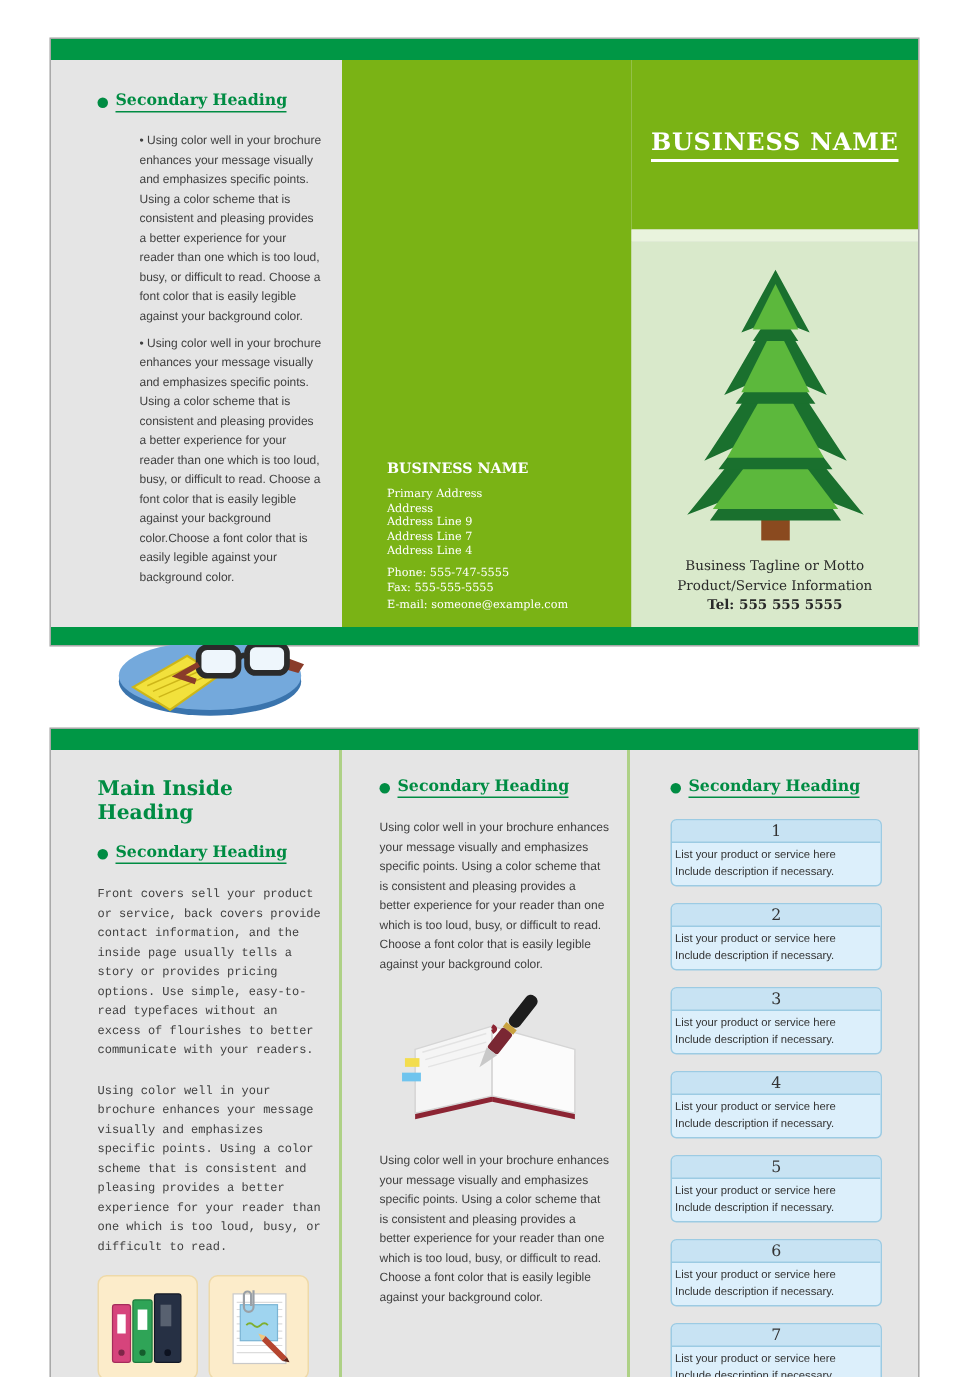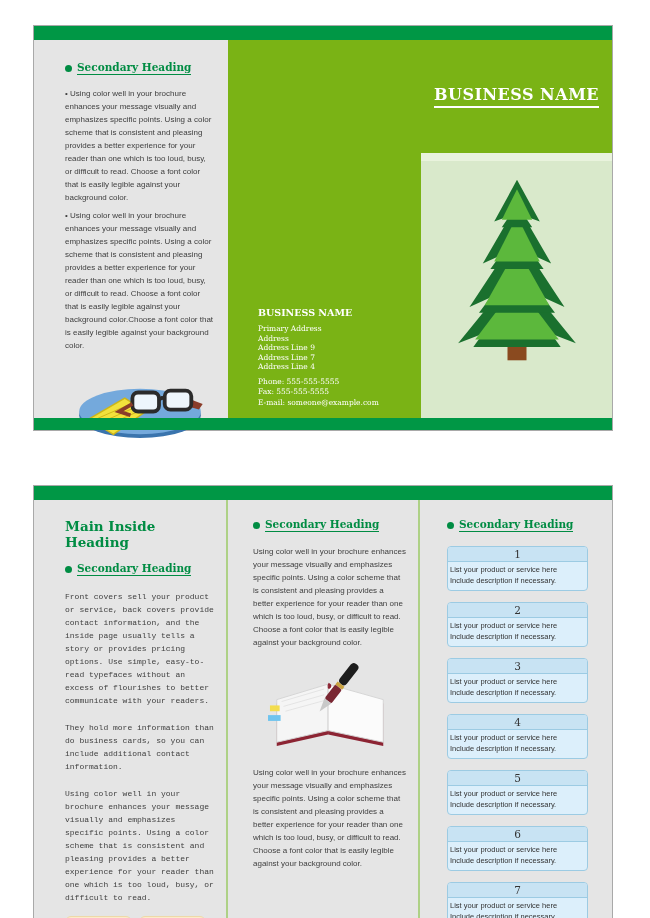--- a/index.html
+++ b/index.html
@@ -22,21 +22,21 @@
   .sec-head { display:flex; align-items:center; gap:5px; }
   .sec-bullet { width:7px; height:7px; border-radius:50%; background:#008c43; flex:0 0 auto; }
   .sec-label {
     font-family:"DejaVu Serif", serif; font-weight:bold; font-size:10.5px;
     color:#008c43; border-bottom:1.5px solid #008c43; padding-bottom:1px;
   }
   .para { font-size:8px; line-height:13px; color:#404040; margin:0; }
 
   
   .o-left { width:194px; box-sizing:border-box; padding:21px 13px 0 31px; display:flex; flex-direction:column; }
-  .o-left .para { margin-top:12px; }
+  .o-left .para { margin-top:12px;margin-left:28px; }
   .o-left .para + .para { margin-top:5px; }
   .glasses-wrap { margin-top:12px; text-align:center; }
 
   .o-mid {
     width:193px; box-sizing:border-box; background:#7ab315;
     display:flex; flex-direction:column; justify-content:flex-end;
     padding:0 10px 10px 30px;
   }
   .contact-name { font-family:"DejaVu Serif", serif; font-weight:bold; font-size:9.5px; color:#ffffff; margin-bottom:6px; }
   .contact-line { font-family:"DejaVu Serif", serif; font-size:7.5px; line-height:9.5px; color:#ffffff; }
@@ -113,21 +113,21 @@
     </div>
 
     <div class="o-mid">
       <div class="contact-name">BUSINESS NAME</div>
       <div class="contact-line">Primary Address</div>
       <div class="contact-line">Address</div>
       <div class="contact-line">Address Line 9</div>
       <div class="contact-line">Address Line 7</div>
       <div class="contact-line">Address Line 4</div>
       <div class="contact-group2">
-        <div class="contact-line">Phone: 555-555-5555</div>
+        <div class="contact-line">Phone: 555-747-5555</div>
         <div class="contact-line">Fax: 555-555-5555</div>
         <div class="contact-line">E-mail: someone@example.com</div>
       </div>
     </div>
 
     <div class="o-right">
       <div class="o-right-head">
         <span class="biz-name-large">BUSINESS NAME</span>
       </div>
       <div class="o-right-stripe"></div>
@@ -138,39 +138,43 @@
             <path d="M80 100 L142 176 L116 166 L126 180 L34 180 L44 166 L18 176 Z" fill="#1a702e"></path>
             <path d="M80 114 L124 172 L36 172 Z" fill="#5cb83c"></path>
             <path d="M80 62 L130 138 L108 128 L120 144 L40 144 L52 128 L30 138 Z" fill="#1a702e"></path>
             <path d="M80 76 L114 136 L46 136 Z" fill="#5cb83c"></path>
             <path d="M80 30 L116 92 L98 84 L108 98 L52 98 L62 84 L44 92 Z" fill="#1a702e"></path>
             <path d="M80 42 L104 90 L56 90 Z" fill="#5cb83c"></path>
             <path d="M80 4 L104 48 L88 42 L96 54 L64 54 L72 42 L56 48 Z" fill="#1a702e"></path>
             <path d="M80 14 L96 46 L64 46 Z" fill="#5cb83c"></path>
           </svg>
         </div>
+        <div class="tagline-block">
+          <div class="tag-line">Business Tagline or Motto</div>
+          <div class="tag-line">Product/Service Information</div>
+          <div class="tag-line tag-tel">Tel: 555 555 5555</div>
+        </div>
       </div>
     </div>
 
   </div>
   <div class="bar-bottom"></div>
 </div>
 
 <div class="page" id="page-inside">
   <div class="bar-top"></div>
   <div class="page-row">
 
     <div class="i-left">
       <h2 class="main-heading">Main Inside Heading</h2>
       <div class="sec-head">
         <span class="sec-bullet"></span>
         <span class="sec-label">Secondary Heading</span>
       </div>
       <p class="para">Front covers sell your product or service, back covers provide contact information, and the inside page usually tells a story or provides pricing options. Use simple, easy-to-read typefaces without an excess of flourishes to better communicate with your readers.</p>
-      <p class="para">They hold more information than do business cards, so you can include additional contact information.</p>
       <p class="para">Using color well in your brochure enhances your message visually and emphasizes specific points. Using a color scheme that is consistent and pleasing provides a better experience for your reader than one which is too loud, busy, or difficult to read.</p>
       <div class="tiles">
         <div class="tile">
           <svg width="56" height="58" viewBox="0 0 70 70">
             <rect x="5" y="16" width="15" height="48" rx="2" fill="#d6447c" stroke="#a52c5c" stroke-width="1"></rect>
             <rect x="9" y="24" width="7" height="16" fill="#ffffff"></rect>
             <circle cx="12.5" cy="56" r="2.6" fill="#7e2648"></circle>
             <rect x="22" y="12" width="16" height="52" rx="2" fill="#2fa457" stroke="#1d7a3c" stroke-width="1"></rect>
             <rect x="26" y="20" width="8" height="17" fill="#ffffff"></rect>
             <circle cx="30" cy="56" r="2.6" fill="#155c2c"></circle>

